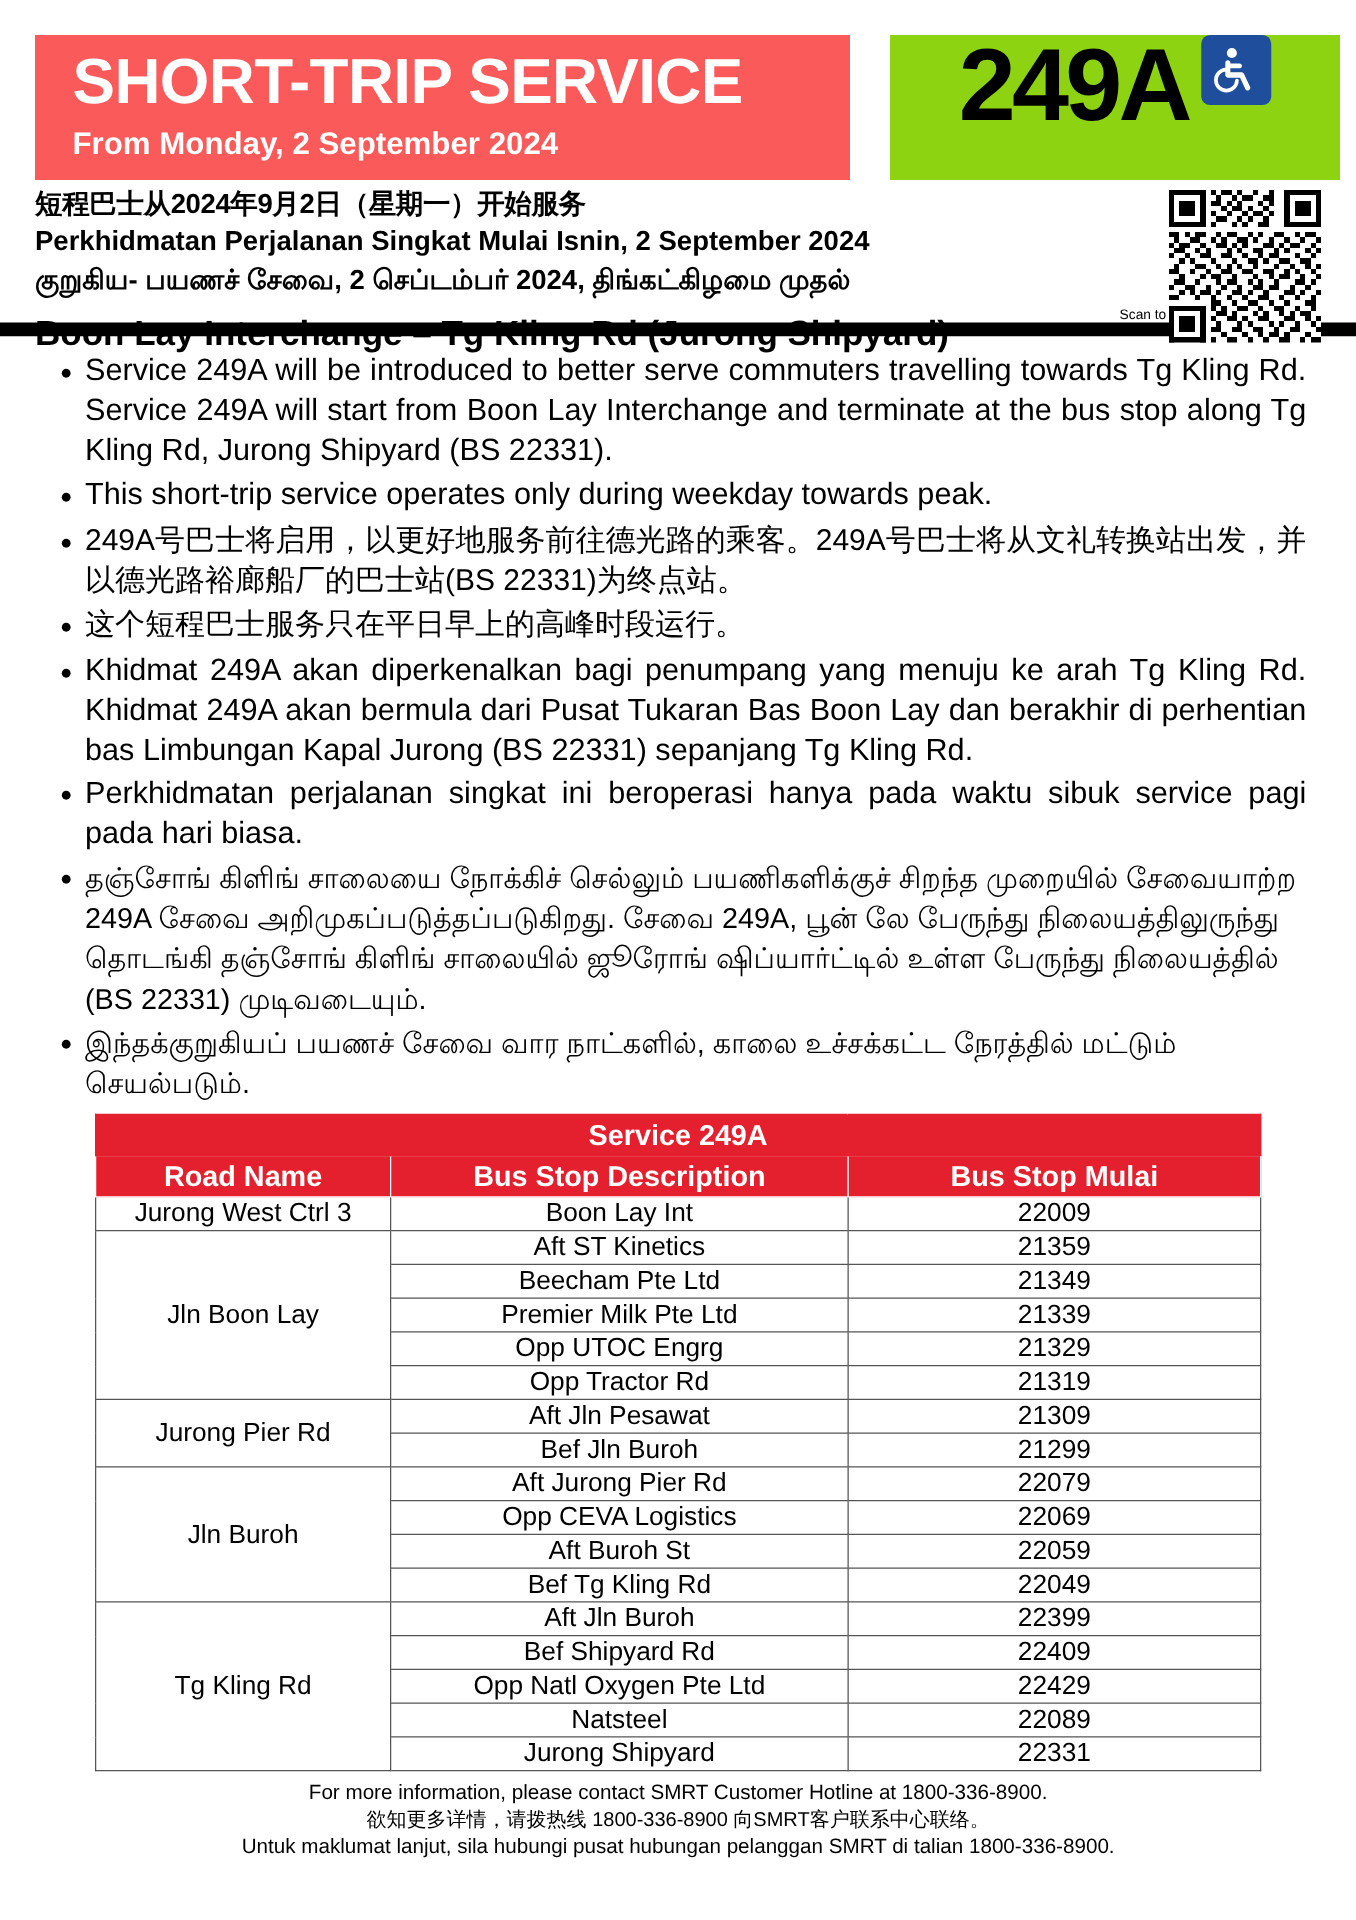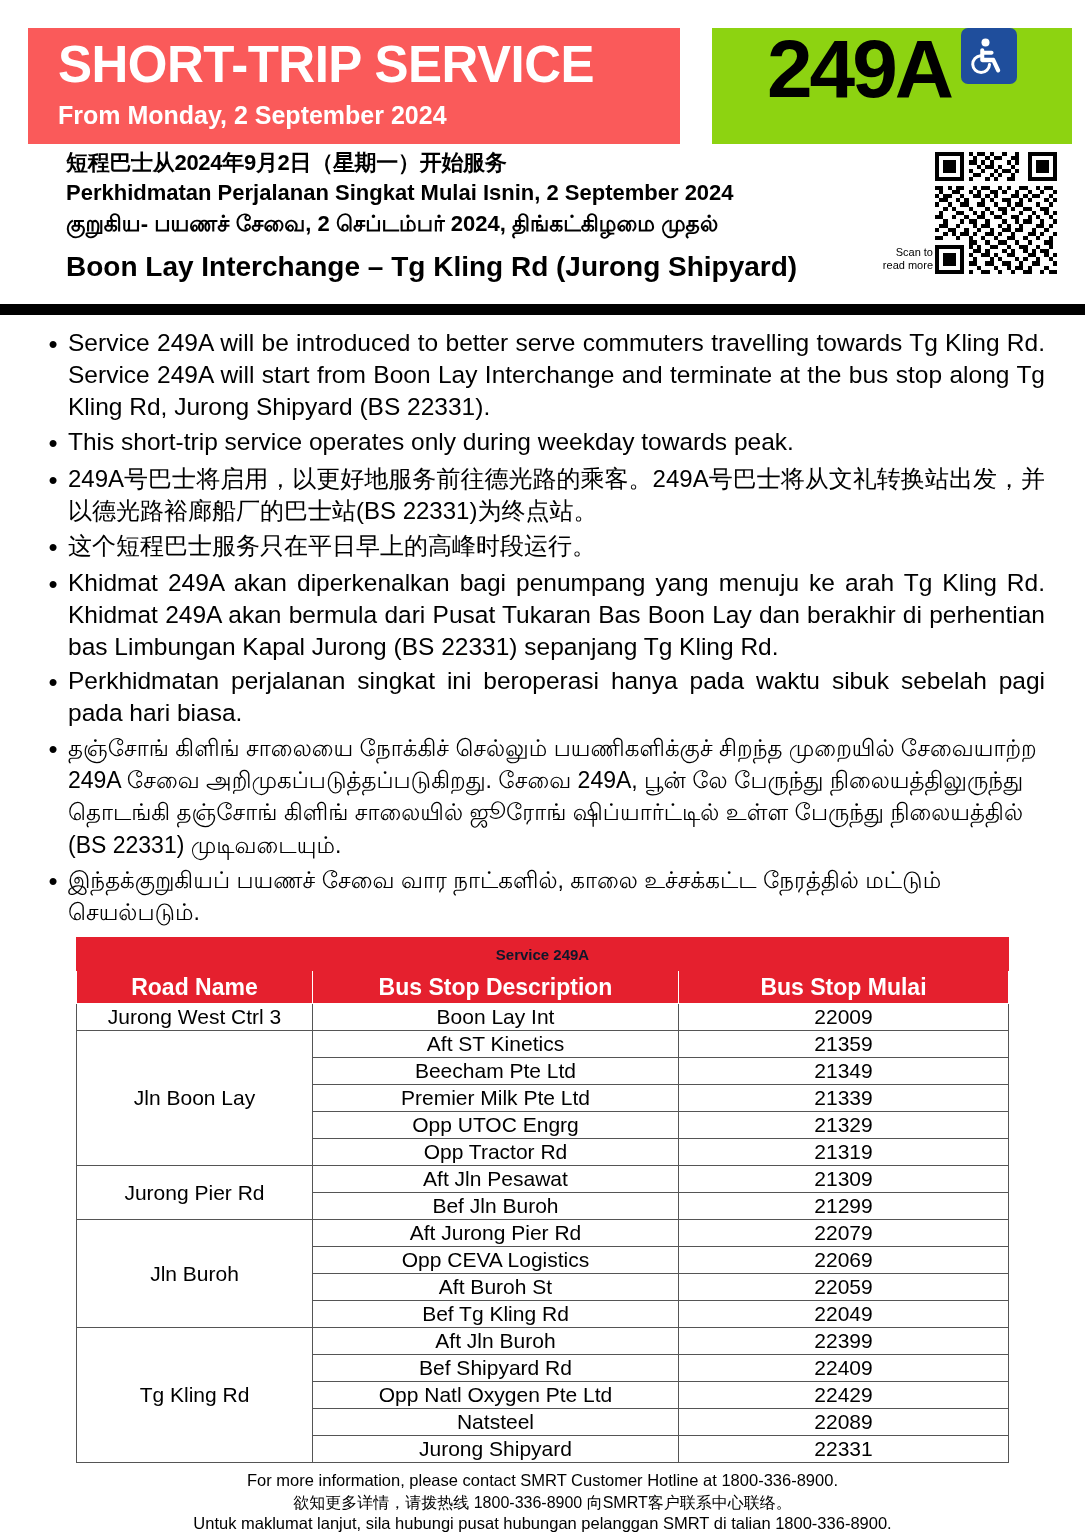--- a/index.html
+++ b/index.html
@@ -72,22 +72,21 @@
     align-items: center;
     justify-content: center;
     flex: 0 0 auto;
   }
 
   
   .lang-header {
     position: relative;
     padding: 4px 28px 0 28px;
     box-sizing: border-box;
-    height: 160px;
-    margin-left: 38px;
+    height: 114px;
   }
   .lang-line {
     font-size: 22px;
     font-weight: bold;
     line-height: 1.38;
     white-space: nowrap;
   }
   .lang-line.zh { font-size: 22px; letter-spacing: -0.3px; }
   .lang-line.ta { font-size: 22px; }
   .route-line {
@@ -173,23 +172,23 @@
   table.stops td, table.stops th {
     border: 1px solid #555555;
     font-size: 21px;
     text-align: center;
     padding: 1px 4px;
     height: 24px;
     background: #ffffff;
   }
   table.stops th.title-cell {
     background: #E5202E;
-    color: #0f172a;
+    color: #ffffff;
     font-weight: bold;
-    font-size: 15px;
+    font-size: 23px;
     height: 30px;
     border: 1px solid #E5202E;
   }
   table.stops th.col-head {
     background: #E5202E;
     color: #ffffff;
     font-weight: bold;
     font-size: 23px;
     height: 30px;
     border: 1px solid #ffffff;
@@ -488,21 +487,21 @@
     <div class="bullet">
       <div class="bullet-dot">•</div>
       <div class="bullet-text zh">这个短程巴士服务只在平日早上的高峰时段运行。</div>
     </div>
     <div class="bullet">
       <div class="bullet-dot">•</div>
       <div class="bullet-text">Khidmat 249A akan diperkenalkan bagi penumpang yang menuju ke arah Tg Kling Rd. Khidmat 249A akan bermula dari Pusat Tukaran Bas Boon Lay dan berakhir di perhentian bas Limbungan Kapal Jurong (BS 22331) sepanjang Tg Kling Rd.</div>
     </div>
     <div class="bullet">
       <div class="bullet-dot">•</div>
-      <div class="bullet-text">Perkhidmatan perjalanan singkat ini beroperasi hanya pada waktu sibuk sebelah pagi pada hari biasa.</div>
+      <div class="bullet-text">Perkhidmatan perjalanan singkat ini beroperasi hanya pada waktu sibuk service pagi pada hari biasa.</div>
     </div>
     <div class="bullet nojust">
       <div class="bullet-dot">•</div>
       <div class="bullet-text ta">தஞ்சோங் கிளிங் சாலையை நோக்கிச் செல்லும் பயணிகளிக்குச் சிறந்த முறையில் சேவையாற்ற 249A சேவை அறிமுகப்படுத்தப்படுகிறது. சேவை 249A, பூன் லே பேருந்து நிலையத்திலுருந்து தொடங்கி தஞ்சோங் கிளிங் சாலையில் ஜூரோங் ஷிப்யார்ட்டில் உள்ள பேருந்து நிலையத்தில் (BS 22331) முடிவடையும்.</div>
     </div>
     <div class="bullet nojust">
       <div class="bullet-dot">•</div>
       <div class="bullet-text ta">இந்தக்குறுகியப் பயணச் சேவை வார நாட்களில், காலை உச்சக்கட்ட நேரத்தில் மட்டும் செயல்படும்.</div>
     </div>
   </div>

